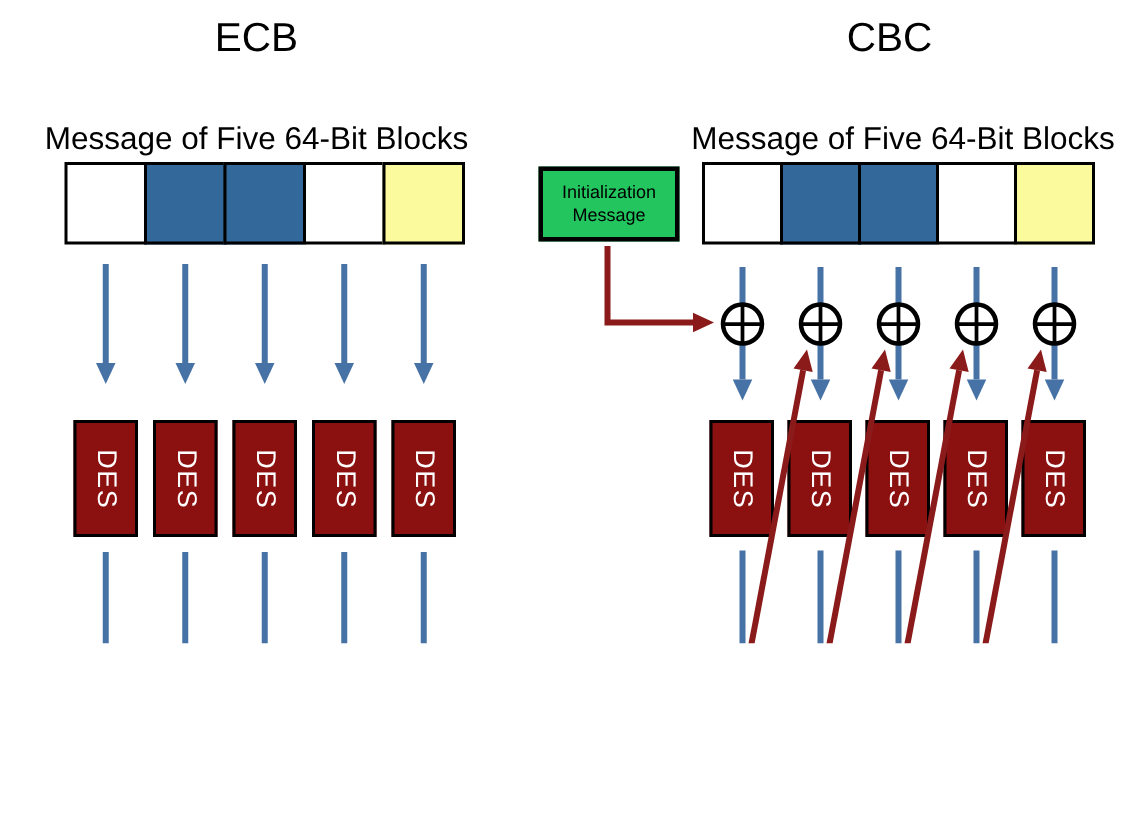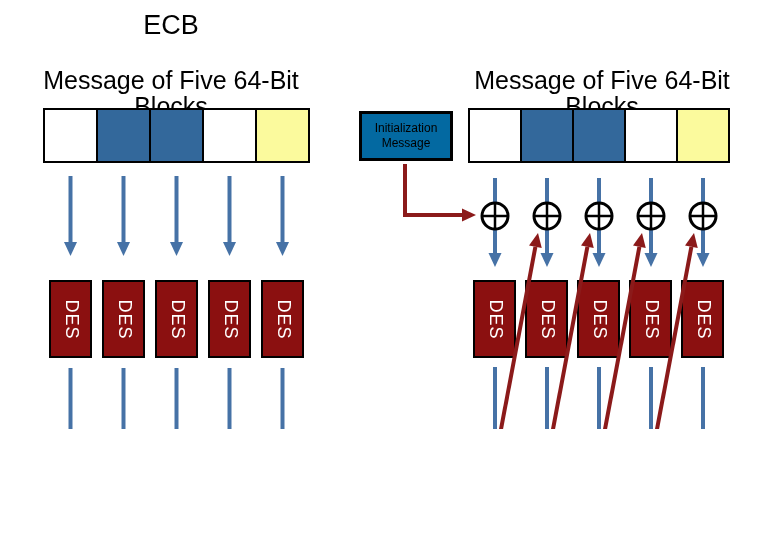--- a/index.html
+++ b/index.html
@@ -7,22 +7,22 @@
     position:relative;width:763px;height:429px;background:#ffffff;overflow:hidden;
     font-family:"Liberation Sans", sans-serif;color:#000;
   }
   .title{
     position:absolute;top:10px;width:270px;text-align:center;
     font-size:27px;line-height:30px;font-weight:400;
   }
   .title-ecb{left:36px;}
   .title-cbc{left:458px;}
   .msg-label{
-    position:absolute;top:67px;width:300px;text-align:center;
-    font-size:25px;line-height:26px;font-weight:400;
+    position:absolute;top:80px;width:300px;text-align:center;
+    font-size:21px;line-height:26px;font-weight:400;
   }
   .msg-ecb{left:21px;}
   .msg-cbc{left:452px;}
   .block-row{position:absolute;display:flex;z-index:1;}
   .row-input-left{left:43px;top:108px;height:55px;}
   .row-output-left{left:43px;top:472px;height:53px;}
   .row-input-right{left:468px;top:108px;height:55px;}
   .row-output-right{left:468px;top:472px;height:53px;}
   .block{
     width:55px;height:100%;box-sizing:border-box;
@@ -34,38 +34,39 @@
     position:absolute;top:280px;width:43px;height:78px;box-sizing:border-box;
     background:var(--des-fill,#8B1010);border:2px solid #000;
     display:flex;align-items:center;justify-content:center;z-index:1;
   }
   .des-box span{
     transform:rotate(90deg);color:#fff;font-size:18px;letter-spacing:1px;
     white-space:nowrap;
   }
   .iv-box{
     position:absolute;left:359px;top:111px;width:94px;height:50px;box-sizing:border-box;
-    border:3px solid #000;background:#0369a1;display:flex;flex-direction:column;
+    border:3px solid #000;background:#22c55e;display:flex;flex-direction:column;
     align-items:center;justify-content:center;z-index:1;
     font-size:12px;line-height:15px;text-align:center;
   }
   svg.overlay{position:absolute;left:0;top:0;z-index:2;pointer-events:none;}
   .blue-stroke{stroke:var(--arrow-blue,#4672A6);stroke-width:4;fill:none;}
   .red-stroke{stroke:var(--arrow-red,#8B1A1A);stroke-width:4;fill:none;}
   .blue-head{fill:var(--arrow-blue,#4672A6);}
   .red-head{fill:var(--arrow-red,#8B1A1A);}
   .xor circle{fill:#fff;stroke:#000;stroke-width:3;}
   .xor line{stroke:#000;stroke-width:2.5;}
 </style>
 </head>
 <body>
 
 <div class="canvas">
 
   <div class="title title-ecb">ECB</div>
+  <div class="title title-cbc">CBC</div>
 
   <div class="msg-label msg-ecb">Message of Five 64-Bit Blocks</div>
   <div class="msg-label msg-cbc">Message of Five 64-Bit Blocks</div>
 
   <div class="block-row row-input-left">
       <div class="block" style="background: rgb(255, 255, 255);"></div>
       <div class="block" style="background: rgb(51, 104, 155);"></div>
       <div class="block" style="background: rgb(51, 104, 155);"></div>
       <div class="block" style="background: rgb(255, 255, 255);"></div>
       <div class="block" style="background: rgb(251, 250, 157);"></div>

